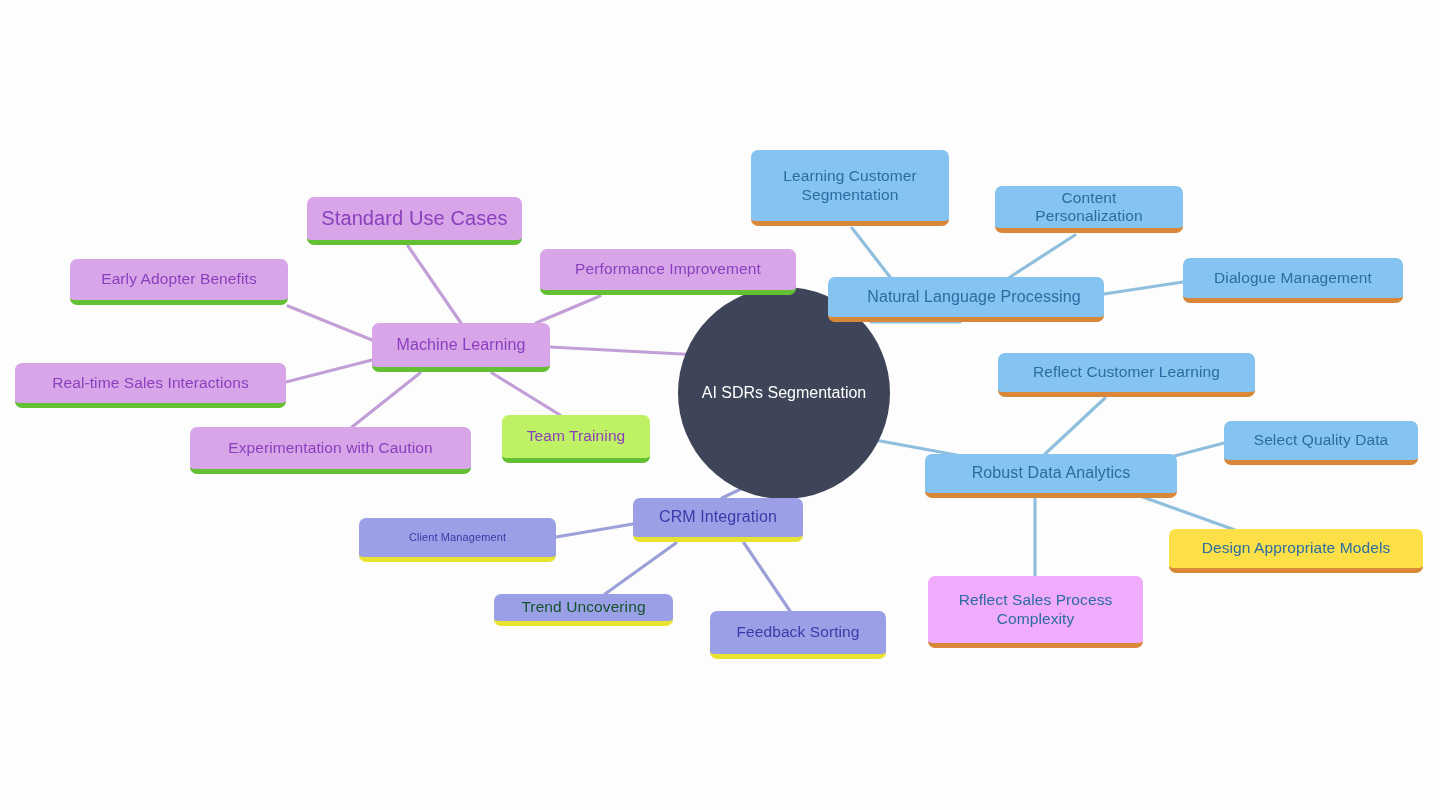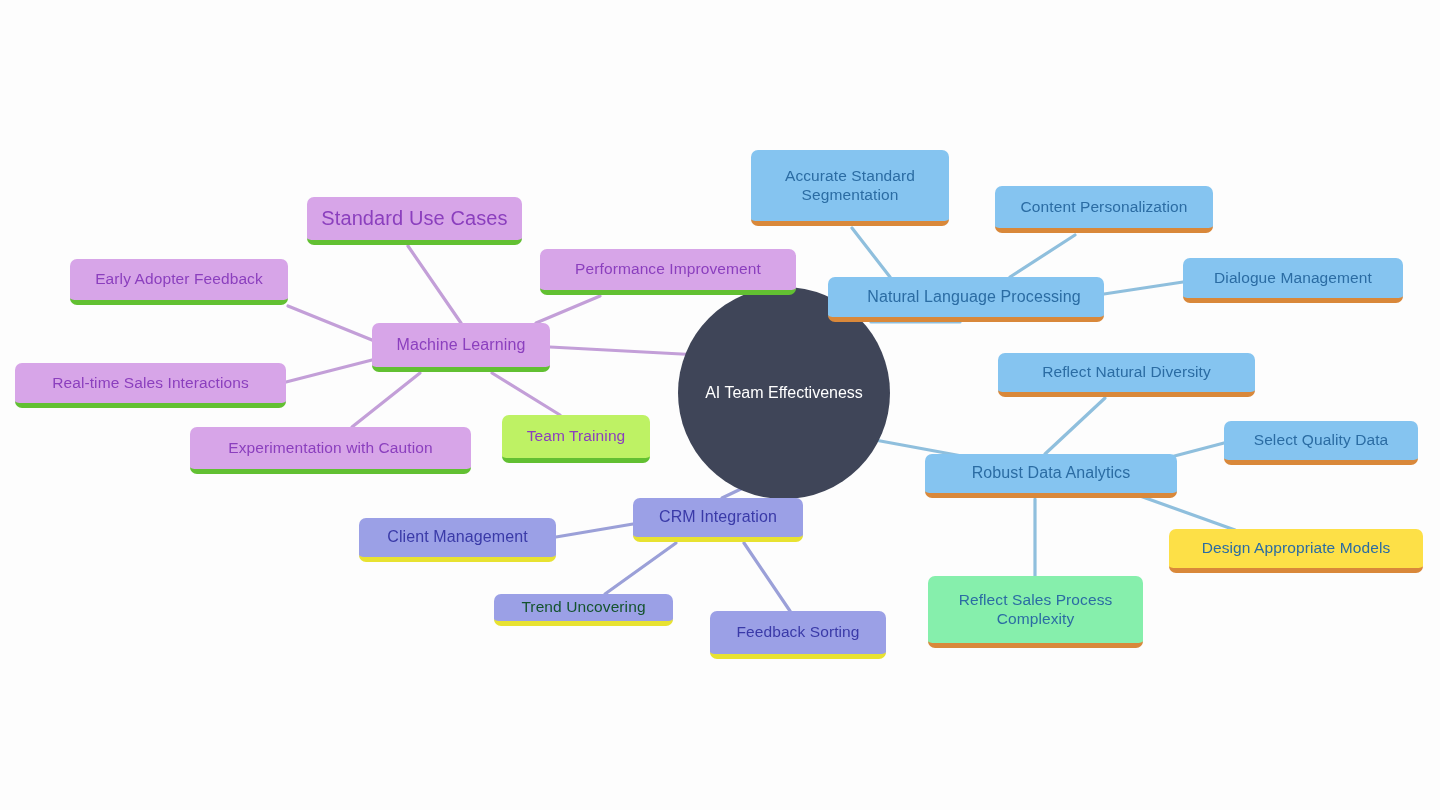--- a/index.html
+++ b/index.html
@@ -69,38 +69,38 @@
       <line x1="1045" y1="454" x2="1105" y2="398" stroke="#8fbfdd" stroke-width="3.2" stroke-linecap="round"></line>
       <line x1="1144" y1="464" x2="1224" y2="443" stroke="#8fbfdd" stroke-width="3.2" stroke-linecap="round"></line>
       <line x1="1140" y1="496" x2="1235" y2="530" stroke="#8fbfdd" stroke-width="3.2" stroke-linecap="round"></line>
       <line x1="1035" y1="499" x2="1035" y2="576" stroke="#8fbfdd" stroke-width="3.2" stroke-linecap="round"></line>
       <line x1="633" y1="524" x2="556" y2="537" stroke="#9ba0d8" stroke-width="3.2" stroke-linecap="round"></line>
       <line x1="676" y1="543" x2="605" y2="594" stroke="#9ba0d8" stroke-width="3.2" stroke-linecap="round"></line>
       <line x1="744" y1="543" x2="790" y2="611" stroke="#9ba0d8" stroke-width="3.2" stroke-linecap="round"></line>
     </svg>
   <div id="node-layer">
       <div class="root-node" style="left: 678px; top: 287px; width: 212px; height: 212px; background: rgb(63, 69, 88); color: rgb(255, 255, 255); font-size: 16px;">
-        <span>AI Team Effectiveness</span>
+        <span>AI SDRs Segmentation</span>
       </div>
       <div class="node" style="left: 307px; top: 197px; width: 215px; height: 48px; background: rgb(215, 165, 232); color: rgb(139, 63, 190); font-size: 20px; border-bottom: 5px solid rgb(98, 192, 50); justify-content: center;"><span>Standard Use Cases</span></div>
-      <div class="node" style="left: 70px; top: 259px; width: 218px; height: 46px; background: rgb(215, 165, 232); color: rgb(139, 63, 190); font-size: 15.5px; border-bottom: 5px solid rgb(98, 192, 50);"><span>Early Adopter Feedback</span></div>
+      <div class="node" style="left: 70px; top: 259px; width: 218px; height: 46px; background: rgb(215, 165, 232); color: rgb(139, 63, 190); font-size: 15.5px; border-bottom: 5px solid rgb(98, 192, 50);"><span>Early Adopter Benefits</span></div>
       <div class="node" style="left: 15px; top: 363px; width: 271px; height: 45px; background: rgb(215, 165, 232); color: rgb(139, 63, 190); font-size: 15.5px; border-bottom: 5px solid rgb(98, 192, 50);"><span>Real-time Sales Interactions</span></div>
       <div class="node" style="left: 190px; top: 427px; width: 281px; height: 47px; background: rgb(215, 165, 232); color: rgb(139, 63, 190); font-size: 15.5px; border-bottom: 5px solid rgb(98, 192, 50);"><span>Experimentation with Caution</span></div>
       <div class="node" style="left: 502px; top: 415px; width: 148px; height: 48px; background: #bef264; color: rgb(139, 63, 190); font-size: 15.5px; border-bottom: 5px solid rgb(98, 192, 50);"><span>Team Training</span></div>
       <div class="node" style="left: 540px; top: 249px; width: 256px; height: 46px; background: rgb(215, 165, 232); color: rgb(139, 63, 190); font-size: 15.5px; border-bottom: 5px solid rgb(98, 192, 50);"><span>Performance Improvement</span></div>
       <div class="node" style="left: 372px; top: 323px; width: 178px; height: 49px; background: rgb(215, 165, 232); color: rgb(139, 63, 190); font-size: 16px; border-bottom: 5px solid rgb(98, 192, 50);"><span>Machine Learning</span></div>
-      <div class="node" style="left: 751px; top: 150px; width: 198px; height: 76px; background: rgb(133, 196, 240); color: rgb(43, 108, 163); font-size: 15.5px; border-bottom: 5px solid rgb(217, 136, 58);"><span>Accurate Standard
+      <div class="node" style="left: 751px; top: 150px; width: 198px; height: 76px; background: rgb(133, 196, 240); color: rgb(43, 108, 163); font-size: 15.5px; border-bottom: 5px solid rgb(217, 136, 58);"><span>Learning Customer
 Segmentation</span></div>
-      <div class="node" style="left: 995px; top: 186px; width: 218px; height: 47px; background: rgb(133, 196, 240); color: rgb(43, 108, 163); font-size: 15.5px; border-bottom: 5px solid rgb(217, 136, 58);"><span>Content Personalization</span></div>
+      <div class="node" style="left: 995px; top: 186px; width: 188px; height: 47px; background: rgb(133, 196, 240); color: rgb(43, 108, 163); font-size: 15.5px; border-bottom: 5px solid rgb(217, 136, 58);"><span>Content Personalization</span></div>
       <div class="node" style="left: 1183px; top: 258px; width: 220px; height: 45px; background: rgb(133, 196, 240); color: rgb(43, 108, 163); font-size: 15.5px; border-bottom: 5px solid rgb(217, 136, 58);"><span>Dialogue Management</span></div>
       <div class="node" style="left: 828px; top: 277px; width: 276px; height: 45px; background: rgb(133, 196, 240); color: rgb(43, 108, 163); font-size: 16px; border-bottom: 5px solid rgb(217, 136, 58); padding-left: 28px;"><span>Natural Language Processing</span></div>
-      <div class="node" style="left: 998px; top: 353px; width: 257px; height: 44px; background: rgb(133, 196, 240); color: rgb(43, 108, 163); font-size: 15.5px; border-bottom: 5px solid rgb(217, 136, 58);"><span>Reflect Natural Diversity</span></div>
+      <div class="node" style="left: 998px; top: 353px; width: 257px; height: 44px; background: rgb(133, 196, 240); color: rgb(43, 108, 163); font-size: 15.5px; border-bottom: 5px solid rgb(217, 136, 58);"><span>Reflect Customer Learning</span></div>
       <div class="node" style="left: 1224px; top: 421px; width: 194px; height: 44px; background: rgb(133, 196, 240); color: rgb(43, 108, 163); font-size: 15.5px; border-bottom: 5px solid rgb(217, 136, 58);"><span>Select Quality Data</span></div>
       <div class="node" style="left: 1169px; top: 529px; width: 254px; height: 44px; background: #fde047; color: rgb(43, 108, 163); font-size: 15.5px; border-bottom: 5px solid rgb(217, 136, 58);"><span>Design Appropriate Models</span></div>
-      <div class="node" style="left: 928px; top: 576px; width: 215px; height: 72px; background: #86efac; color: rgb(43, 108, 163); font-size: 15.5px; border-bottom: 5px solid rgb(217, 136, 58);"><span>Reflect Sales Process
+      <div class="node" style="left: 928px; top: 576px; width: 215px; height: 72px; background: #f0abfc; color: rgb(43, 108, 163); font-size: 15.5px; border-bottom: 5px solid rgb(217, 136, 58);"><span>Reflect Sales Process
 Complexity</span></div>
       <div class="node" style="left: 925px; top: 454px; width: 252px; height: 44px; background: rgb(133, 196, 240); color: rgb(43, 108, 163); font-size: 16px; border-bottom: 5px solid rgb(217, 136, 58);"><span>Robust Data Analytics</span></div>
-      <div class="node" style="left: 359px; top: 518px; width: 197px; height: 44px; background: rgb(155, 160, 230); color: rgb(58, 58, 168); font-size: 16px; border-bottom: 5px solid rgb(232, 226, 49);"><span>Client Management</span></div>
+      <div class="node" style="left: 359px; top: 518px; width: 197px; height: 44px; background: rgb(155, 160, 230); color: rgb(58, 58, 168); font-size: 11px; border-bottom: 5px solid rgb(232, 226, 49);"><span>Client Management</span></div>
       <div class="node" style="left: 494px; top: 594px; width: 179px; height: 32px; background: rgb(155, 160, 230); color: #14532d; font-size: 15.5px; border-bottom: 5px solid rgb(232, 226, 49);"><span>Trend Uncovering</span></div>
       <div class="node" style="left: 710px; top: 611px; width: 176px; height: 48px; background: rgb(155, 160, 230); color: rgb(58, 58, 168); font-size: 15.5px; border-bottom: 5px solid rgb(232, 226, 49);"><span>Feedback Sorting</span></div>
       <div class="node" style="left: 633px; top: 498px; width: 170px; height: 44px; background: rgb(155, 160, 230); color: rgb(58, 58, 168); font-size: 16px; border-bottom: 5px solid rgb(232, 226, 49);"><span>CRM Integration</span></div>
     </div>
 </div>
 
 </body></html>

